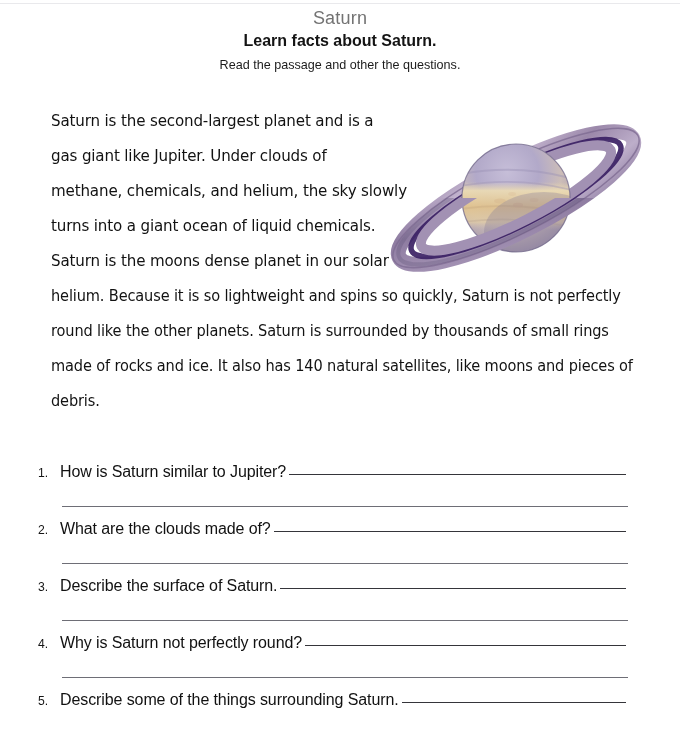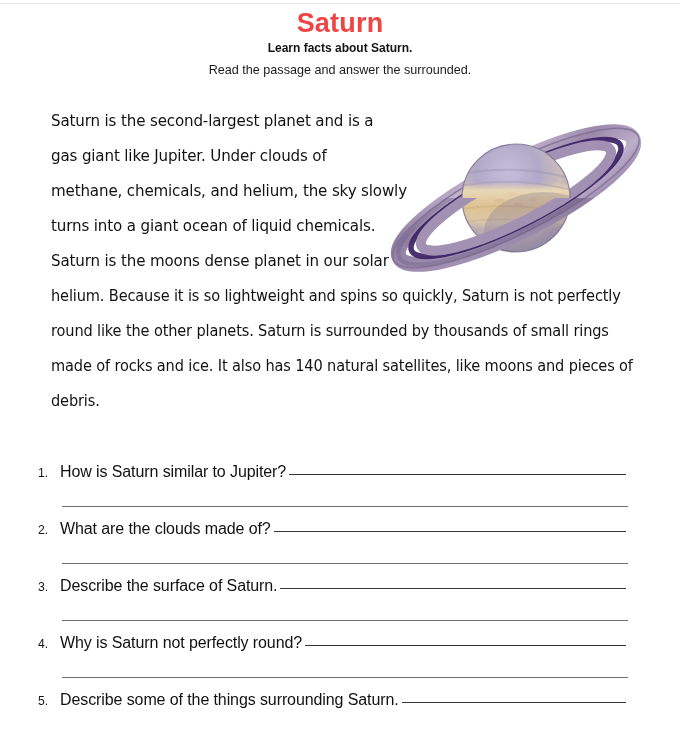--- a/index.html
+++ b/index.html
@@ -27,30 +27,30 @@
 
   
   .header {
     position: absolute;
     left: 0; top: 8px;
     width: 680px;
     text-align: center;
   }
   .worksheet-title {
     font-family: "Liberation Sans", sans-serif;
-    font-size: 27px;
-    font-weight: bold;
+    font-size: 18px;
+    font-weight: normal;
     letter-spacing: 0.2px;
-    color: #ef4444;
+    color: #737373;
     line-height: 1.12;
     margin: 0;
   }
   .worksheet-subtitle {
     font-family: "Liberation Sans", sans-serif;
-    font-size: 12px;
+    font-size: 16px;
     font-weight: bold;
     color: #141414;
     margin: 4px 0 0 0;
     line-height: 1.15;
   }
   .worksheet-instruction {
     font-family: "Liberation Sans", sans-serif;
     font-size: 12.6px;
     font-weight: normal;
     color: #1b1b1b;
@@ -148,21 +148,21 @@
   }
 </style>
 </head>
 <body>
 
 <div class="top-rule"></div>
 
 <div class="header">
   <h1 class="worksheet-title">Saturn</h1>
   <div class="worksheet-subtitle">Learn facts about Saturn.</div>
-  <div class="worksheet-instruction">Read the passage and answer the surrounded.</div>
+  <div class="worksheet-instruction">Read the passage and other the questions.</div>
 </div>
 
 <div class="passage">
   <div class="passage-line narrow">Saturn is the second-largest planet and is a</div>
   <div class="passage-line narrow">gas giant like Jupiter. Under clouds of</div>
   <div class="passage-line narrow">methane, chemicals, and helium, the sky slowly</div>
   <div class="passage-line narrow">turns into a giant ocean of liquid chemicals.</div>
   <div class="passage-line narrow">Saturn is the moons dense planet in our solar</div>
   <div class="passage-line wide">helium. Because it is so lightweight and spins so quickly, Saturn is not perfectly</div>
   <div class="passage-line wide">round like the other planets. Saturn is surrounded by thousands of small rings</div>

